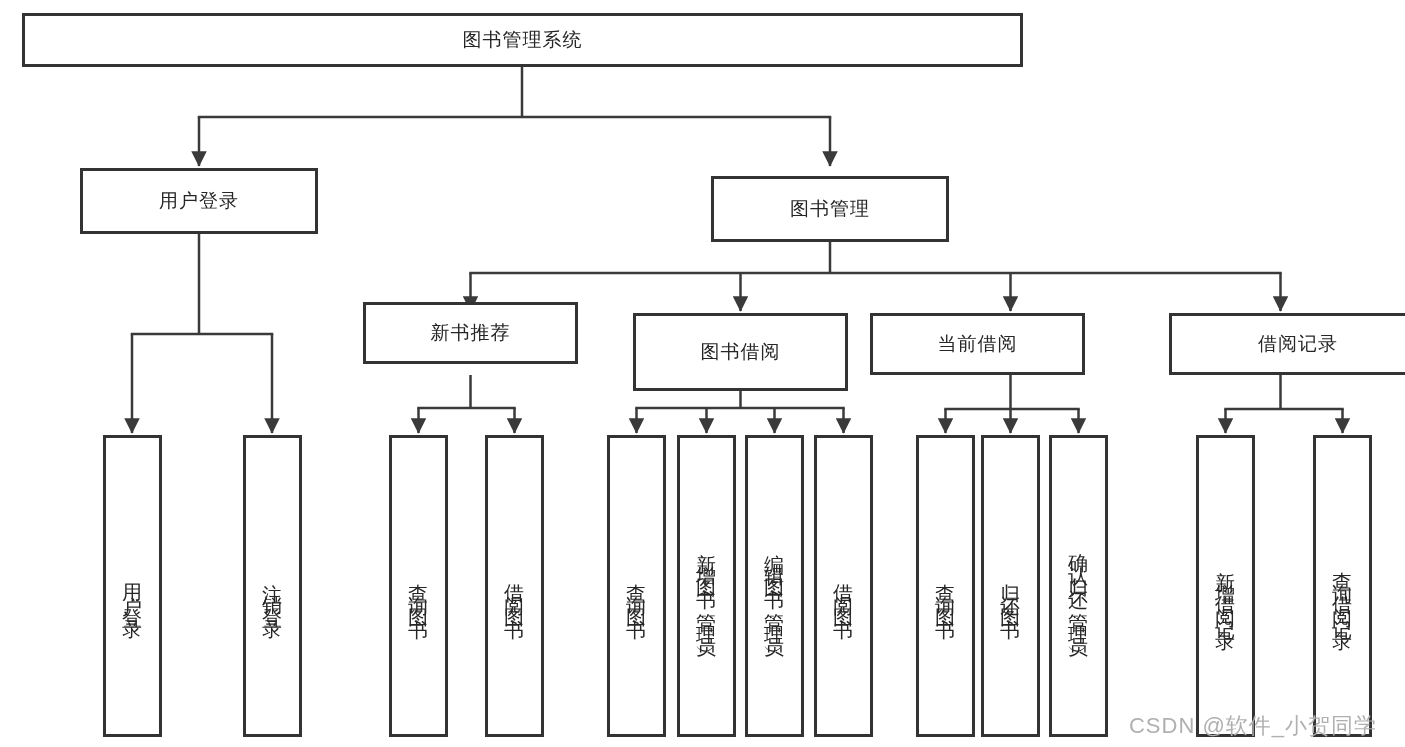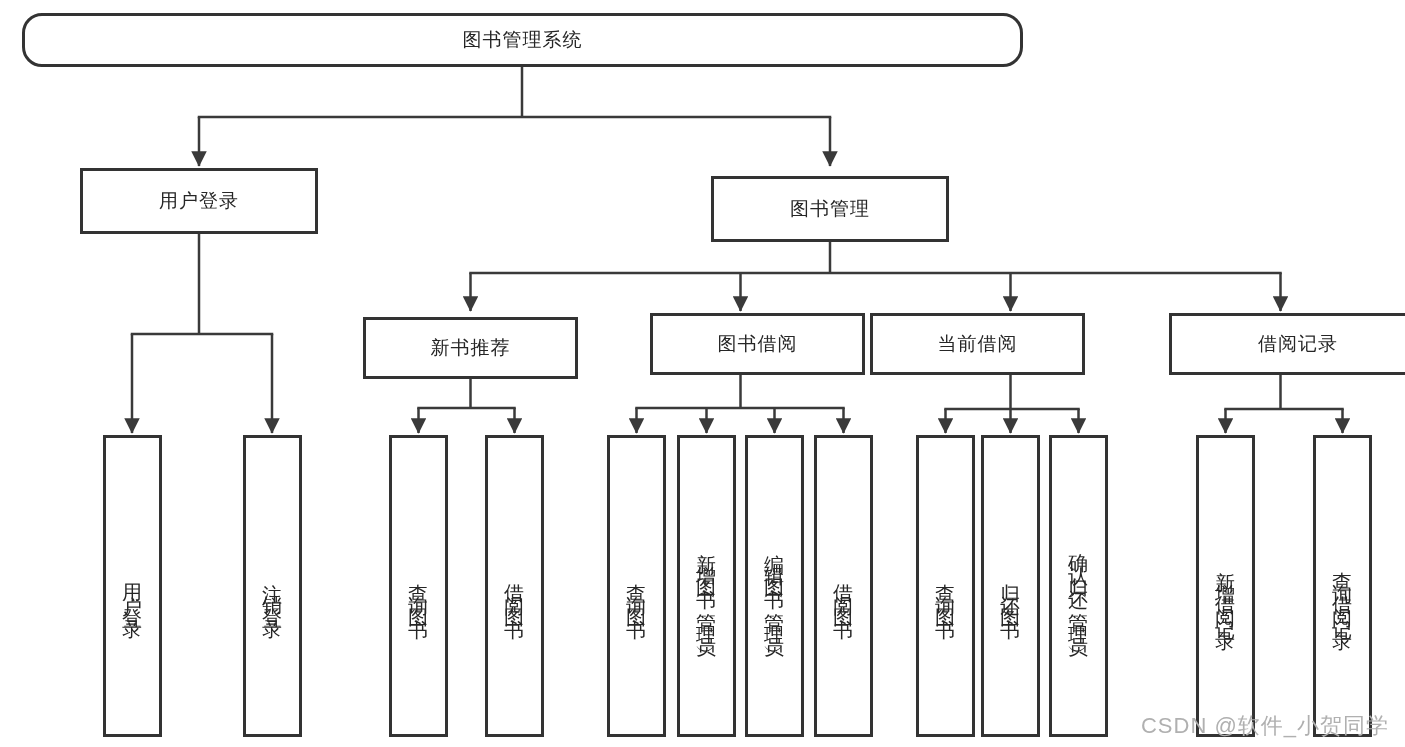--- a/index.html
+++ b/index.html
@@ -50,21 +50,21 @@
   .node.leaf .vtext{
     writing-mode:vertical-rl;
     text-orientation:mixed;
     font-size:20px;
     line-height:1;
     letter-spacing:12px;
     margin-bottom:-12px; 
   }
   .watermark{
     position:absolute;
-    right:16px;
+    right:28px;
     bottom:6px;
     font-size:22px;
     letter-spacing:1px;
     color:var(--watermark);
     z-index:5;
     white-space:nowrap;
   }
 </style>
 </head>
 <body>
@@ -126,27 +126,27 @@
     </g>
 
     <g>
       <path d="M1280.5 375 V 409"></path>
       <path d="M1224.25 409 H 1343.75"></path>
       <path d="M1225.5 409 V 433" marker-end="url(#arrow)"></path>
       <path d="M1342.5 409 V 433" marker-end="url(#arrow)"></path>
     </g>
   </svg>
 
-  <div class="node" style="left:22px;top:13px;width:1001px;height:54px;border-radius:20px;">图书管理系统</div>
+  <div class="node" style="left:22px;top:13px;width:1001px;height:54px;">图书管理系统</div>
 
   <div class="node" style="left:80px;top:168px;width:238px;height:66px;">用户登录</div>
   <div class="node" style="left:711px;top:168px;width:238px;height:66px;margin-top:8px;">图书管理</div>
 
-  <div class="node" style="left:363px;top:317px;width:215px;height:62px;">新书推荐</div>
-  <div class="node" style="left:650px;top:313px;width:215px;height:62px;">图书借阅</div>
+  <div class="node" style="left:363px;top:302px;width:215px;height:62px;">新书推荐</div>
+  <div class="node" style="left:633px;top:313px;width:215px;height:78px;">图书借阅</div>
   <div class="node" style="left:870px;top:313px;width:215px;height:62px;">当前借阅</div>
   <div class="node" style="left:1121px;top:313px;width:258px;height:62px;margin-left:48px;">借阅记录</div>
 
   <div class="node leaf" style="left:103px;top:435px;width:59px;height:302px;">
     <span class="vtext">用户登录</span>
   </div>
   <div class="node leaf" style="left:243px;top:435px;width:59px;height:302px;">
     <span class="vtext">注销登录</span>
   </div>
 

